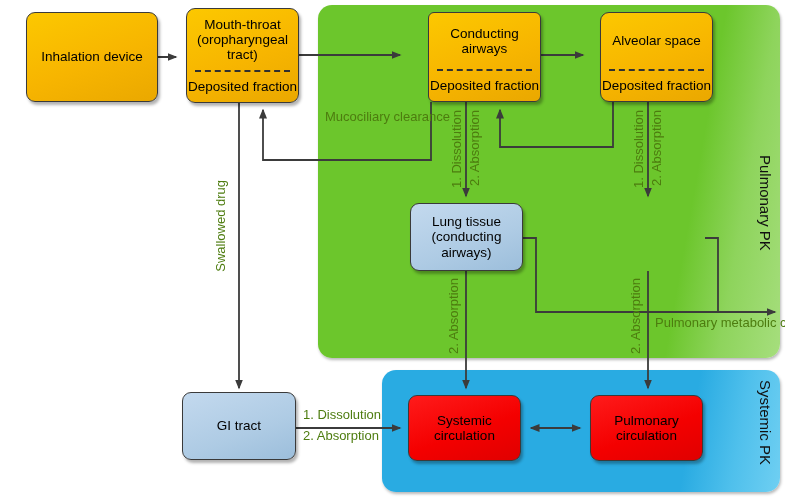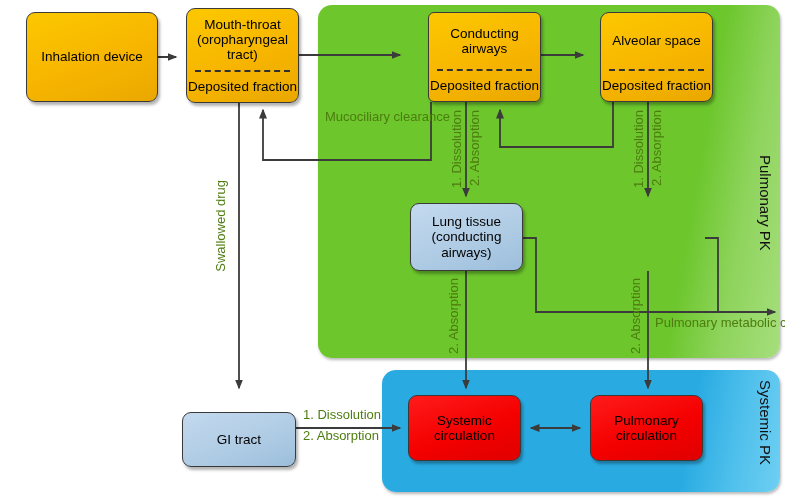--- a/index.html
+++ b/index.html
@@ -36,21 +36,21 @@
   .split-top{flex:1;display:flex;align-items:center;justify-content:center;padding:0 5px;width:100%;}
   .split-div{width:86%;border-top:2.6px dashed #2f2f2f;}
   .split-bot{height:30px;display:flex;align-items:center;justify-content:center;width:100%;}
 
   #n-inhalation{left:6px;top:12px;width:132px;height:90px;margin-left:20px;}
   #n-mouth{left:186px;top:8px;width:113px;height:95px;}
   #n-conducting{left:428px;top:12px;width:113px;height:90px;border-radius:6px;}
   #n-alveolar{right:72px;top:12px;width:113px;height:90px;justify-content:center;}
   #n-lung-cond{left:410px;top:203px;width:113px;height:68px;}
   #n-lung-alv{left:592px;top:203px;width:113px;height:68px;}
-  #n-gi{left:182px;top:412px;width:114px;height:55px;text-align:center;}
+  #n-gi{left:182px;top:392px;width:114px;height:68px;text-align:center;}
   #n-systemic{left:408px;top:395px;width:113px;height:66px;}
   #n-pulmcirc{left:590px;top:395px;width:113px;height:66px;}
 
   
   .elabel{position:absolute;font-size:13px;color:#4d7c0f;line-height:1.15;text-align:center;white-space:nowrap;}
   .vlabel{writing-mode:vertical-rl;text-orientation:mixed;transform:rotate(180deg);}
 
   #lbl-mucociliary{left:325px;top:110px;}
   #lbl-macrophage{left:520px;top:110px;}
   #lbl-pulm-metab{left:655px;top:316px;}

